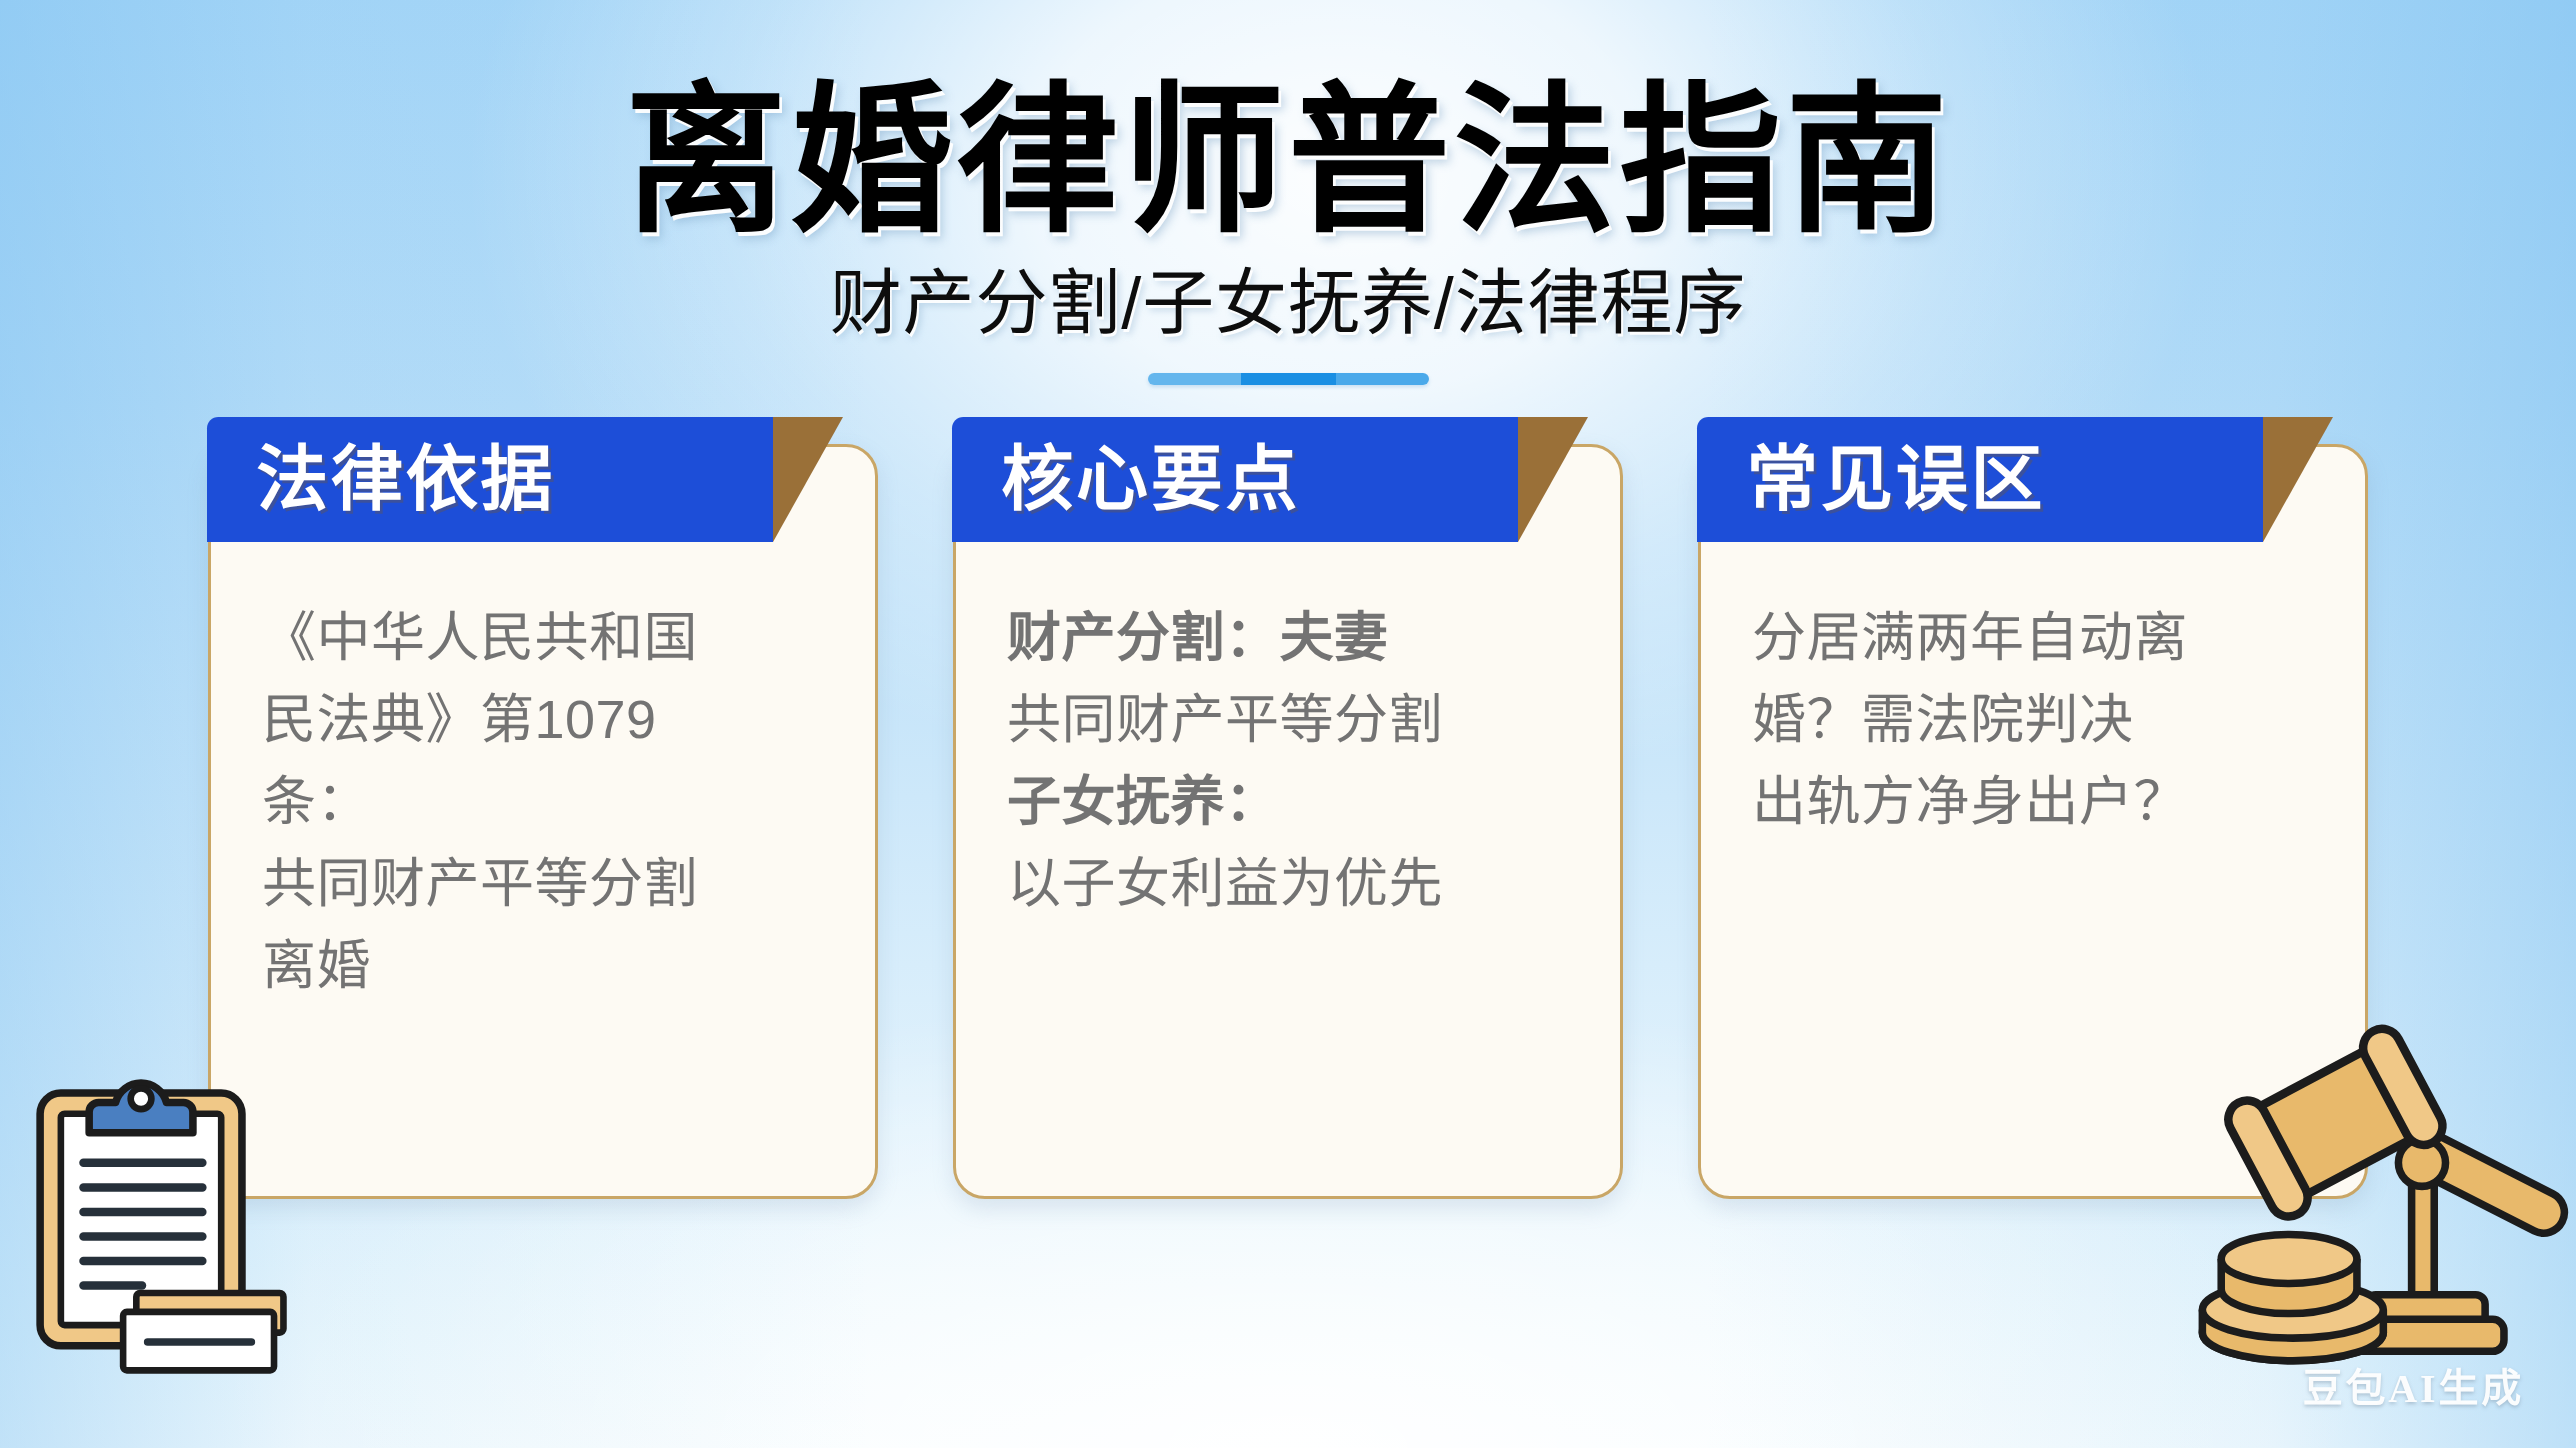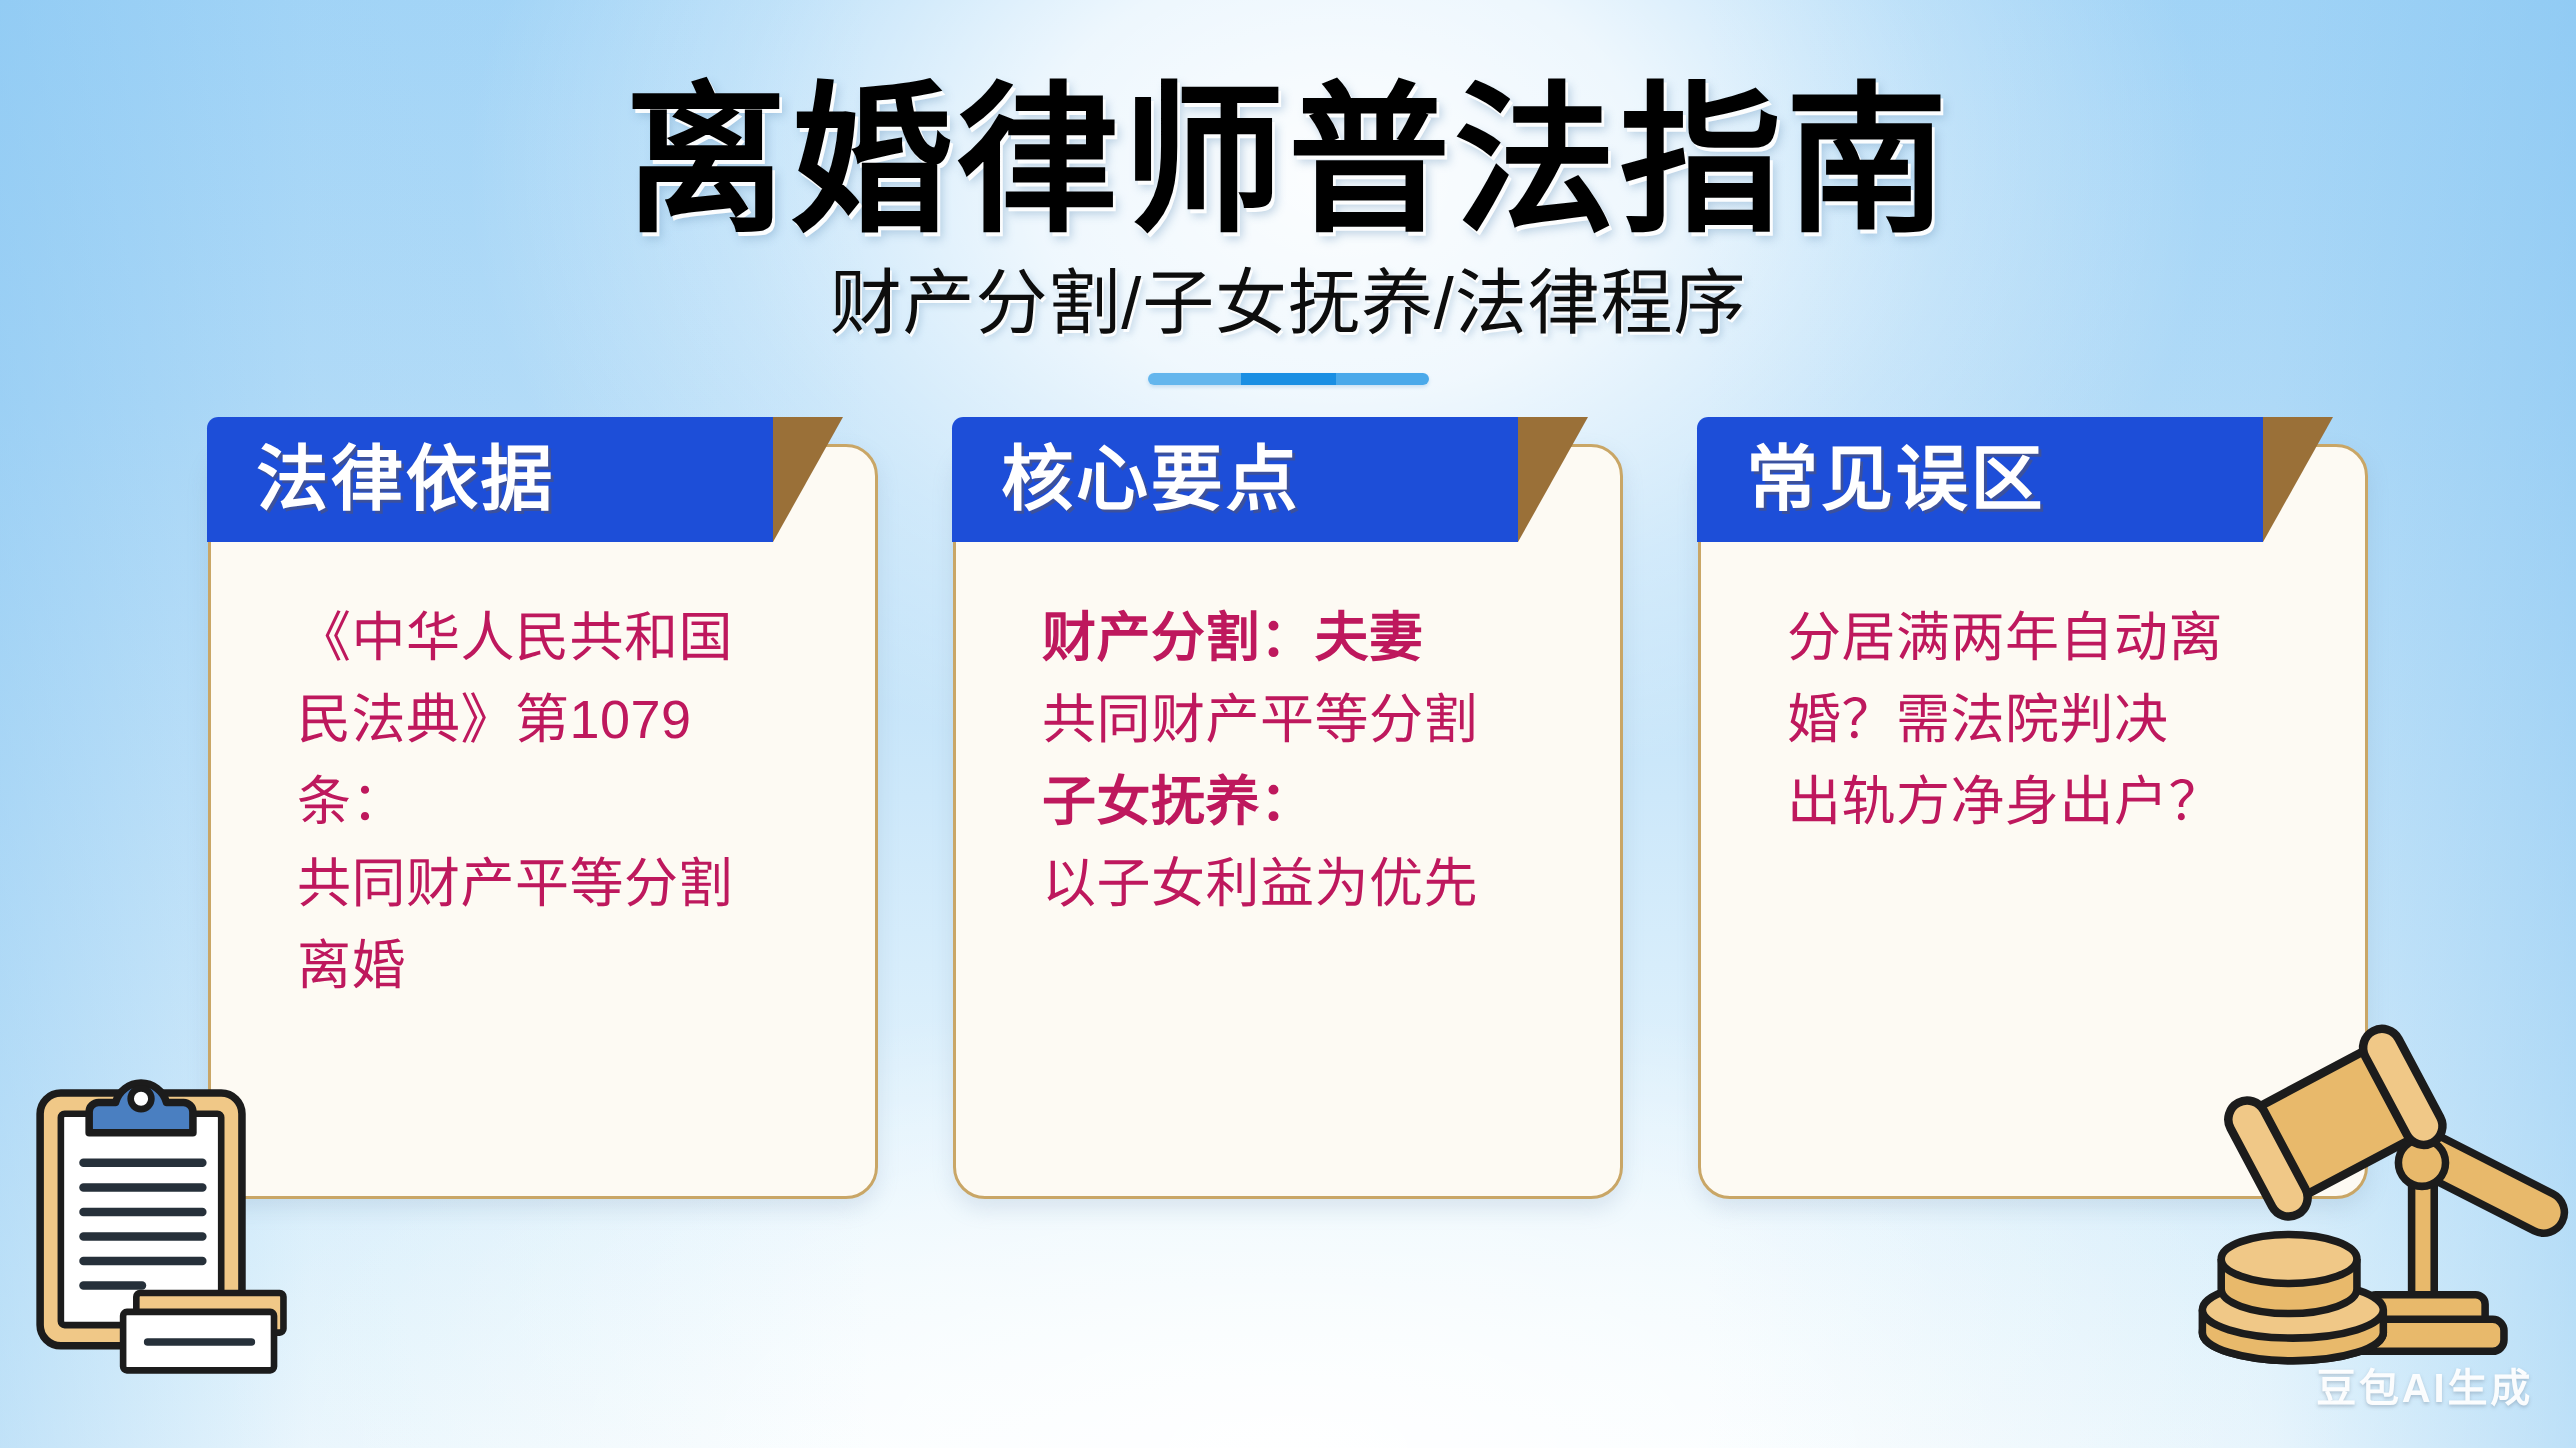--- a/index.html
+++ b/index.html
@@ -148,23 +148,22 @@
     color: #ffffff;
     letter-spacing: 2.8px;
     text-shadow: 2.8px 2.8px 0 rgba(120,90,45,0.35);
     white-space: nowrap;
   }
 
   .card-body {
     padding: 149px 53px 45px 51px;
     font-size: 54px;
     line-height: 1.52;
-    color: #be185d;
+    color: #737373;
     letter-spacing: 0.5px;
-    margin-left: 35px;
   }
   .card-body p { margin: 0; }
   .card-body .ln { display: block; }
   .card-body .bold { font-weight: 900; }
   .card-body .reg  { font-weight: 500; }
 
   
   .clipboard {
     position: absolute;
     left: 24.5px;
@@ -179,29 +178,30 @@
     right: 5.7px;
     bottom: 59px;
     width: 379px;
     height: 377px;
     z-index: 5;
   }
 
   
   .watermark {
     position: absolute;
-    right: 43px;
+    right: 52px;
     bottom: 34px;
     z-index: 9;
     font-size: 40px;
     font-weight: 800;
     letter-spacing: 2.8px;
     color: rgba(255,255,255,0.94);
     text-shadow: 0 1.9px 3.8px rgba(120,140,160,0.45);
     white-space: nowrap;
+    font-family: Liberation Serif, serif;
   }
 </style>
 </head>
 <body>
 
 <div id="poster">
 
   <div class="header">
     <h1 class="main-title">离婚律师普法指南</h1>
     <h2 class="sub-title">财产分割/子女抚养/法律程序</h2>

